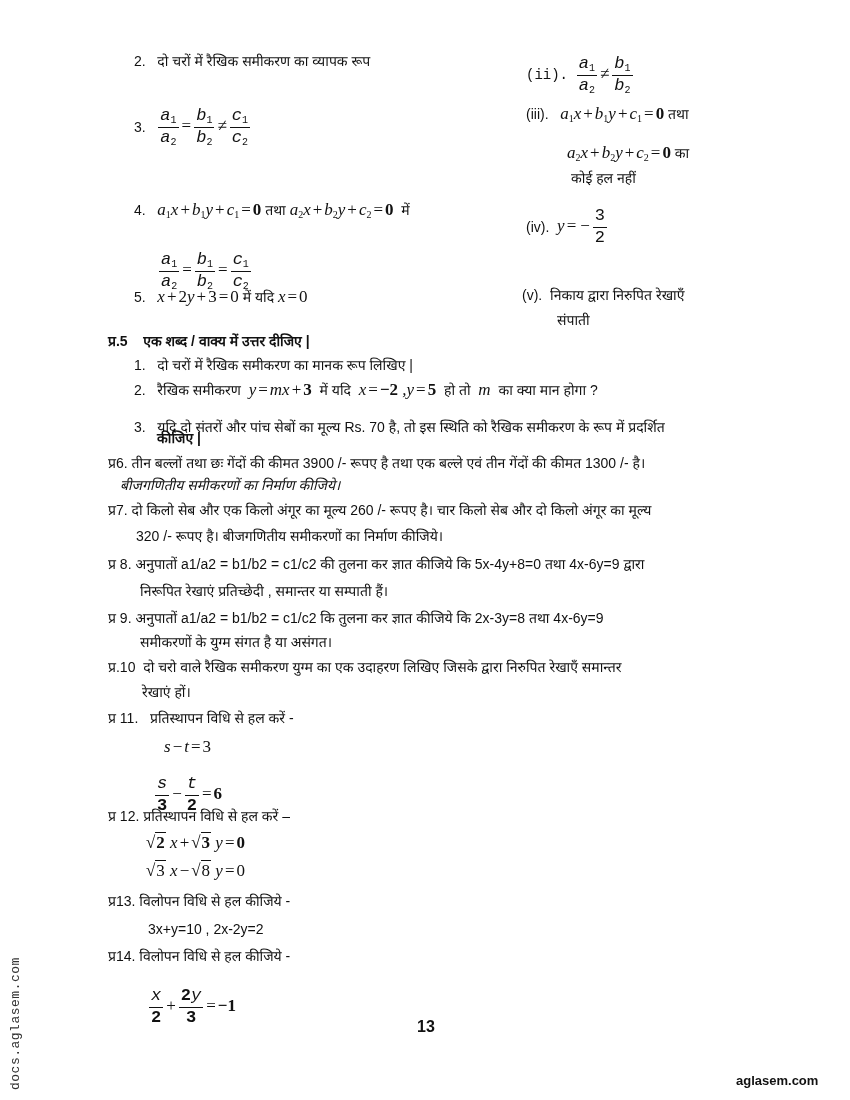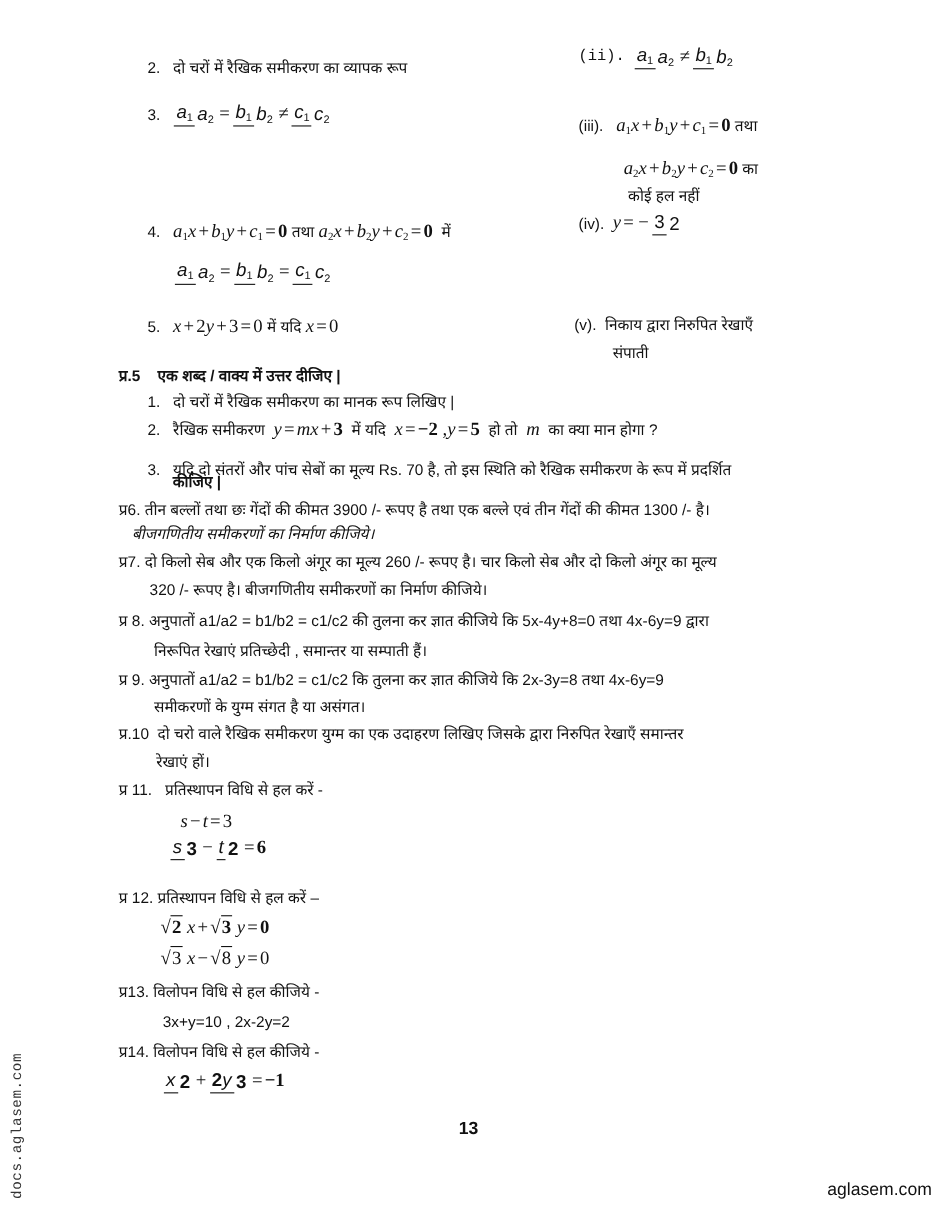--- a/index.html
+++ b/index.html
@@ -10,38 +10,38 @@
       font-family: "Liberation Sans", "DejaVu Sans", sans-serif;
       color: #111111;
       font-size: 14px;
     }
     .abs { position: absolute; white-space: nowrap; line-height: 1.2; text-align: right; }
     .math { font-family: "Liberation Serif", "DejaVu Serif", serif; font-style: italic; font-size: 17px; }
     .math .n { font-style: normal; }
     .math .b { font-style: normal; font-weight: bold; }
     sub { font-size: 10px; vertical-align: -3px; font-style: normal; }
     .frac {
-      display: inline-flex; flex-direction: row; align-items: center;
-      vertical-align: middle; margin: 1px 1px;
-      font-family: Liberation Sans, sans-serif;
+      display: inline-flex; flex-direction: column; align-items: center;
+      vertical-align: middle; margin: 15px 1px;
+      font-family: Liberation Mono, monospace;
     }
     .frac .num { border-bottom: 1px solid #111; padding: 0 2px 1px 2px; line-height: 1.1; }
     .frac .den { padding: 1px 2px 0 2px; line-height: 1.1; }
     .op { font-family: "Liberation Serif", "DejaVu Serif", serif; font-style: normal; font-size: 17px; margin: 0 2px; }
     .sqrt { font-style: normal; }
     .sqrt .rad { border-top: 1px solid #111; padding: 0 1px; }
     .bold { font-weight: bold; }
     .side-watermark {
       position: absolute; left: 8px; top: 1090px;
       transform: rotate(-90deg); transform-origin: left top;
       font-family: "Liberation Mono", "DejaVu Sans Mono", monospace;
       font-size: 13px; color: #333; white-space: nowrap; letter-spacing: 0.5px;
     }
     .page-num { position: absolute; left: 417px; top: 1018px; font-weight: bold; font-size: 16px; }
-    .footer-brand { position: absolute; left: 752px; top: 1073px; font-weight: normal; font-size: 16px; }
+    .footer-brand { position: absolute; left: 736px; top: 1073px; font-weight: bold; font-size: 13px; }
   </style>
 </head>
 <body>
 
 <div class="abs" style="left:134px; top:53px;">
   <span>2.</span>&nbsp;&nbsp;
   <span>दो चरों में रैखिक समीकरण का व्यापक रूप</span>
 </div>
 
 <div class="abs" style="left:134px; top:92px;">

